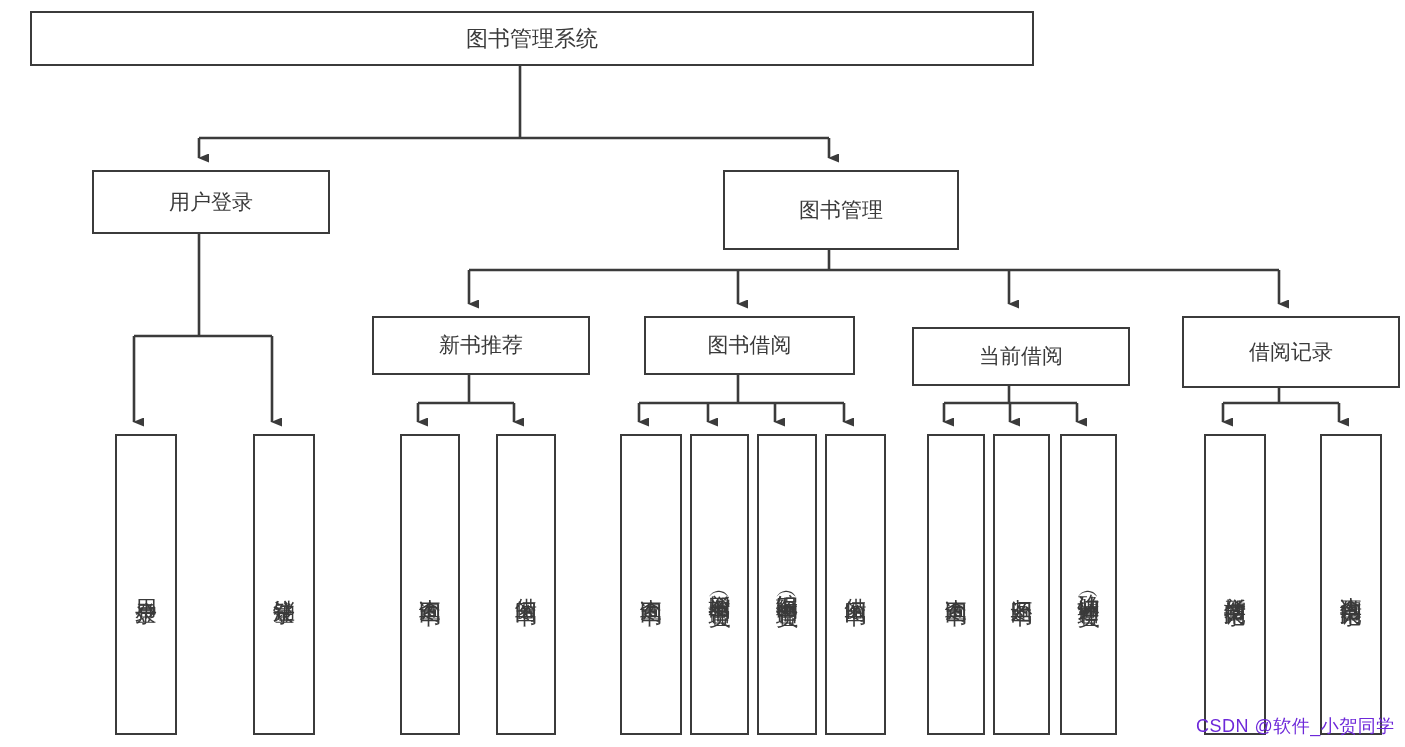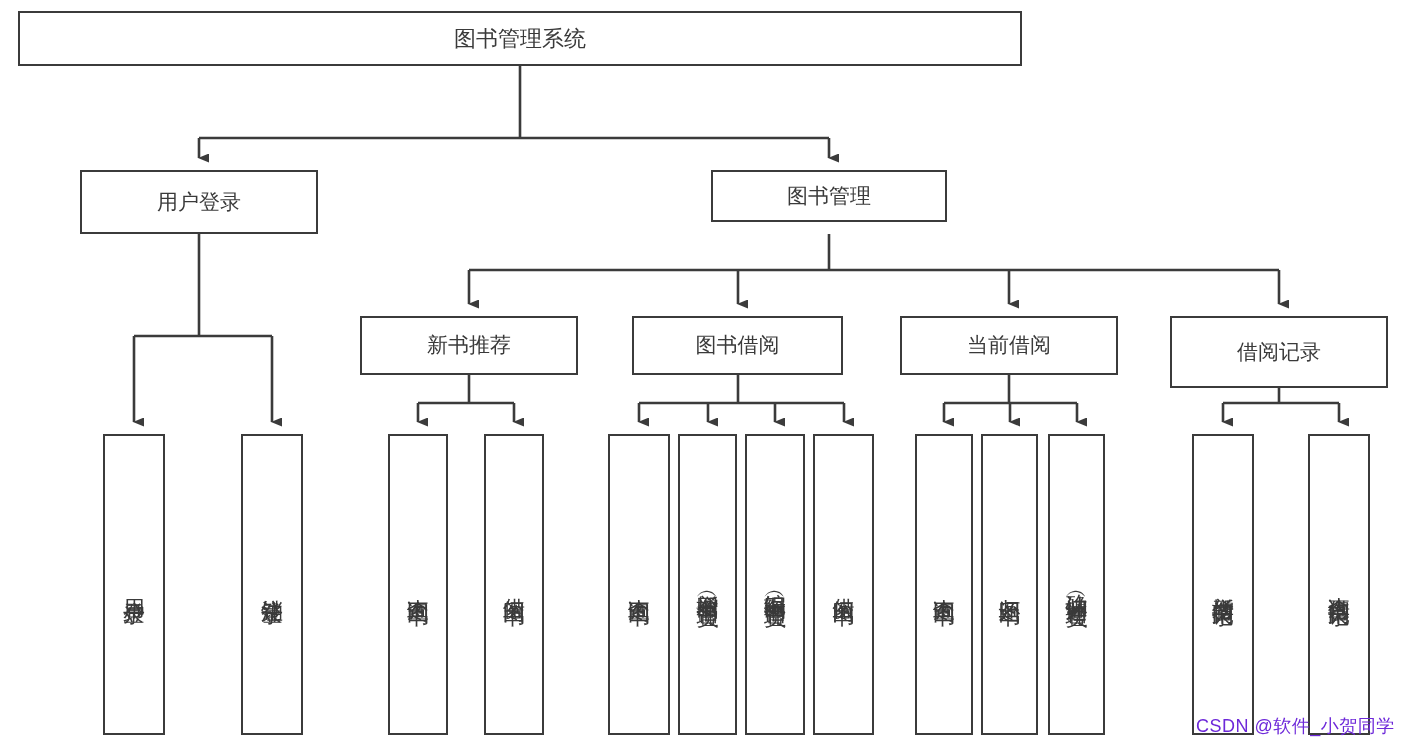--- a/index.html
+++ b/index.html
@@ -28,20 +28,21 @@
   }
   .node {
     position: absolute;
     box-sizing: border-box;
     background: #ffffff;
     border: 2px solid #3b3b3b;
     display: flex;
     align-items: center;
     justify-content: center;
     color: #3a3a3a;
+    margin-left: 12px;
   }
   .node-label {
     display: block;
     text-align: center;
     line-height: 1.18;
     color: #3a3a3a;
     white-space: nowrap;
   }
   .node.horiz .node-label {
     font-size: 21px;
@@ -119,31 +120,31 @@
       </g>
   </svg>
 
   <div class="node root horiz" style="left: 18px; top: 11px; width: 1004px; height: 55px;">
     <span class="node-label">图书管理系统</span>
   </div>
 
   <div class="node horiz" style="left: 80px; top: 170px; width: 238px; height: 64px;">
     <span class="node-label">用户登录</span>
   </div>
-  <div class="node horiz" style="left: 711px; top: 170px; width: 236px; height: 52px;">
+  <div class="node horiz" style="left: 711px; top: 170px; width: 236px; height: 80px;">
     <span class="node-label">图书管理</span>
   </div>
 
   <div class="node horiz" style="left: 632px; top: 316px; width: 211px; height: 59px;">
     <span class="node-label">图书借阅</span>
   </div>
   <div class="node horiz" style="left: 360px; top: 316px; width: 218px; height: 59px;">
     <span class="node-label">新书推荐</span>
   </div>
-  <div class="node horiz" style="left: 900px; top: 316px; width: 218px; height: 59px; justify-content: center;">
+  <div class="node horiz" style="left: 900px; top: 327px; width: 218px; height: 59px; justify-content: center;">
     <span class="node-label">当前借阅</span>
   </div>
   <div class="node horiz" style="left: 1170px; top: 316px; width: 218px; height: 72px;">
     <span class="node-label">借阅记录</span>
   </div>
 
   <div class="node vert" style="left: 103px; top: 434px; width: 62px; height: 301px;">
     <span class="node-label">用户登录</span>
   </div>
   <div class="node vert" style="left: 241px; top: 434px; width: 62px; height: 301px;">

